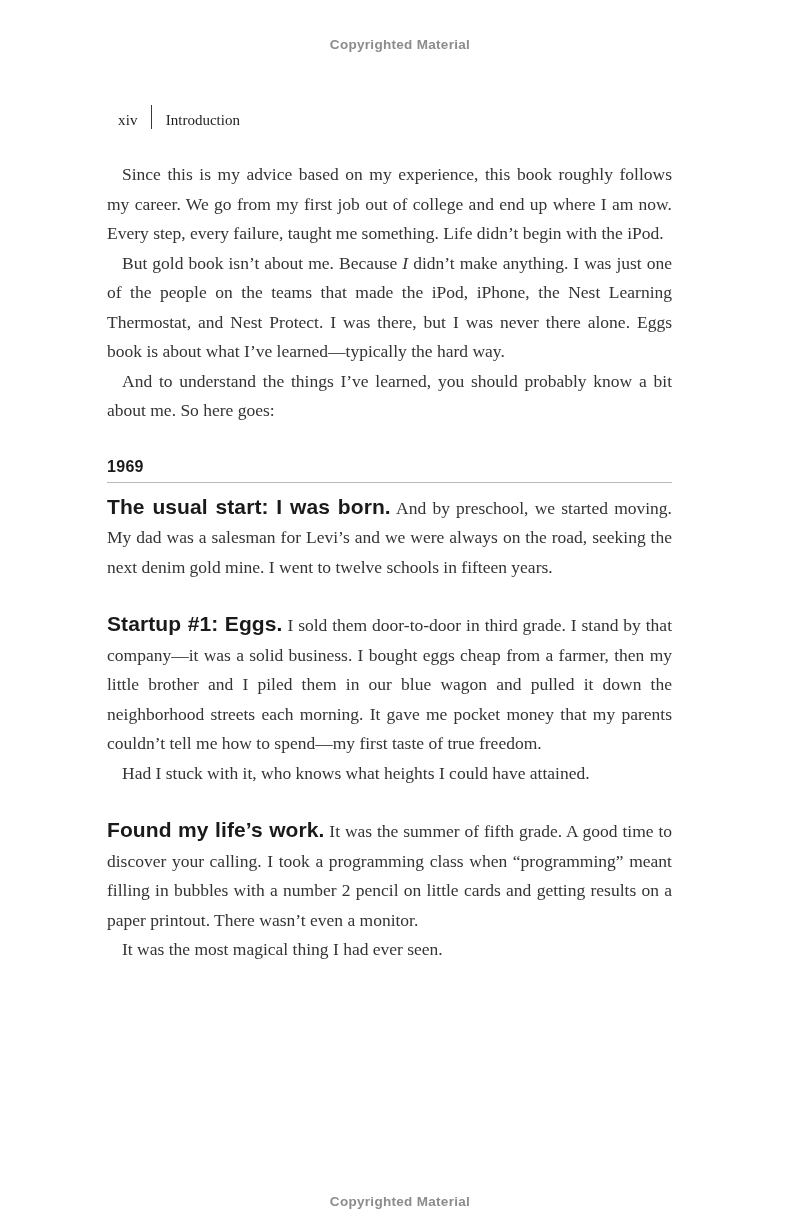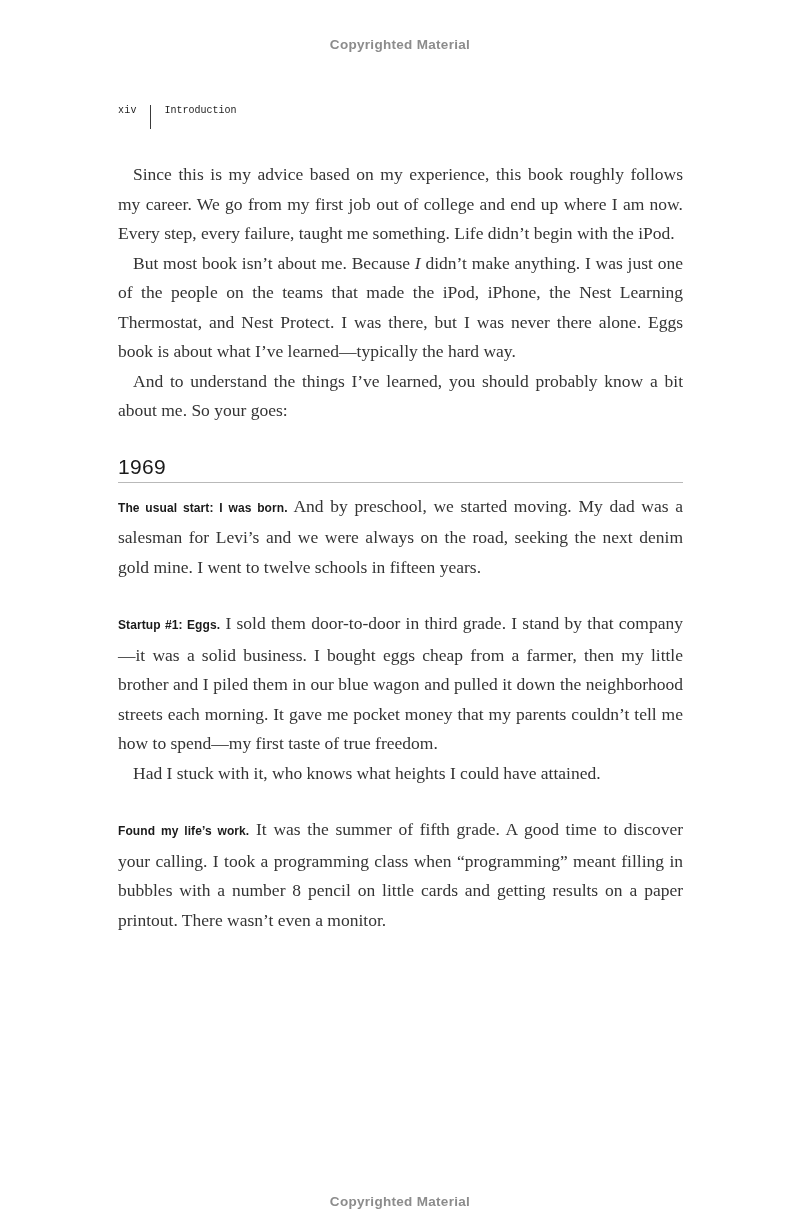--- a/index.html
+++ b/index.html
@@ -28,66 +28,66 @@
     color: #8c8c8c;
   }
   .copyright.top { top: 27px; }
   .copyright.bottom { top: 1184px; }
 
   .running-header {
     position: absolute;
     top: 95px;
     left: 118px;
     display: flex;
-    align-items: flex-start;
-    font-family: Liberation Mono, monospace;
-    font-size: 10px;
+    align-items: flex-end;
+    font-family: Liberation Serif, serif;
+    font-size: 15px;
     color: #1d1d1d;
   }
   .running-header .folio { letter-spacing: 0.2px; }
   .running-header .divider {
     display: inline-block;
     width: 1px;
     height: 24px;
     background: #3a3a3a;
     margin: 0 14px 0 13px;
   }
 
   .content {
     position: absolute;
     top: 150px;
-    left: 118px;
+    left: 107px;
     width: 565px;
     font-size: 17.5px;
     line-height: 29.5px;
     color: #343434;
     text-align: justify;
   }
   .content p { margin: 0; }
   .content p.indent { text-indent: 15px; }
   .content em { font-style: italic; }
 
   section { margin-top: 27px; }
   section.first { margin-top: 31px; }
   h2.year {
     font-family: "Liberation Sans", sans-serif;
-    font-size: 21px;
+    font-size: 16px;
     line-height: 20px;
-    font-weight: 400;
+    font-weight: 700;
     letter-spacing: 0.3px;
     color: #1a1a1a;
     margin: 0 0 9px 0;
     padding-bottom: 5px;
     border-bottom: 1px solid #b9b9b9;
     text-align: left;
   }
   .lead {
     font-family: "Liberation Sans", sans-serif;
     font-weight: 700;
-    font-size: 12px;
+    font-size: 21px;
     color: #1a1a1a;
     letter-spacing: 0.1px;
   }
 </style>
 </head>
 <body>
 
 <div class="page">
 
   <div class="copyright top">Copyrighted Material</div>
@@ -95,35 +95,36 @@
   <div class="running-header">
     <span class="folio">xiv</span>
     <span class="divider"></span>
     <span class="chapter">Introduction</span>
   </div>
 
   <div class="content">
 
     <p class="indent">Since this is my advice based on my experience, this book roughly follows my career. We go from my first job out of college and end up where I am now. Every step, every failure, taught me something. Life didn’t begin with the iPod.</p>
 
-    <p class="indent"><span>But most book isn’t about me. Because </span><em>I</em><span> didn’t make anything. I was just one of the people on the teams that made the iPod, iPhone, the Nest Learning Thermostat, and Nest Protect. I was there, but I was never there alone. Eggs book is about what I’ve learned—typically the hard way.</span></p>
+    <p class="indent"><span>But gold book isn’t about me. Because </span><em>I</em><span> didn’t make anything. I was just one of the people on the teams that made the iPod, iPhone, the Nest Learning Thermostat, and Nest Protect. I was there, but I was never there alone. Eggs book is about what I’ve learned—typically the hard way.</span></p>
 
-    <p class="indent">And to understand the things I’ve learned, you should probably know a bit about me. So your goes:</p>
+    <p class="indent">And to understand the things I’ve learned, you should probably know a bit about me. So here goes:</p>
 
     <section class="first">
       <h2 class="year">1969</h2>
       <p><strong class="lead">The usual start: I was born.</strong><span> And by preschool, we started moving. My dad was a salesman for Levi’s and we were always on the road, seeking the next denim gold mine. I went to twelve schools in fifteen years.</span></p>
     </section>
 
     <section>
       <p><strong class="lead">Startup #1: Eggs.</strong><span> I sold them door-to-door in third grade. I stand by that company—it was a solid business. I bought eggs cheap from a farmer, then my little brother and I piled them in our blue wagon and pulled it down the neighborhood streets each morning. It gave me pocket money that my parents couldn’t tell me how to spend—my first taste of true freedom.</span></p>
       <p class="indent">Had I stuck with it, who knows what heights I could have attained.</p>
     </section>
 
     <section>
-      <p><strong class="lead">Found my life’s work.</strong><span> It was the summer of fifth grade. A good time to discover your calling. I took a programming class when “programming” meant filling in bubbles with a number 8 pencil on little cards and getting results on a paper printout. There wasn’t even a monitor.</span></p>
+      <p><strong class="lead">Found my life’s work.</strong><span> It was the summer of fifth grade. A good time to discover your calling. I took a programming class when “programming” meant filling in bubbles with a number 2 pencil on little cards and getting results on a paper printout. There wasn’t even a monitor.</span></p>
+      <p class="indent">It was the most magical thing I had ever seen.</p>
     </section>
 
   </div>
 
   <div class="copyright bottom">Copyrighted Material</div>
 
 </div>
 
 </body></html>

